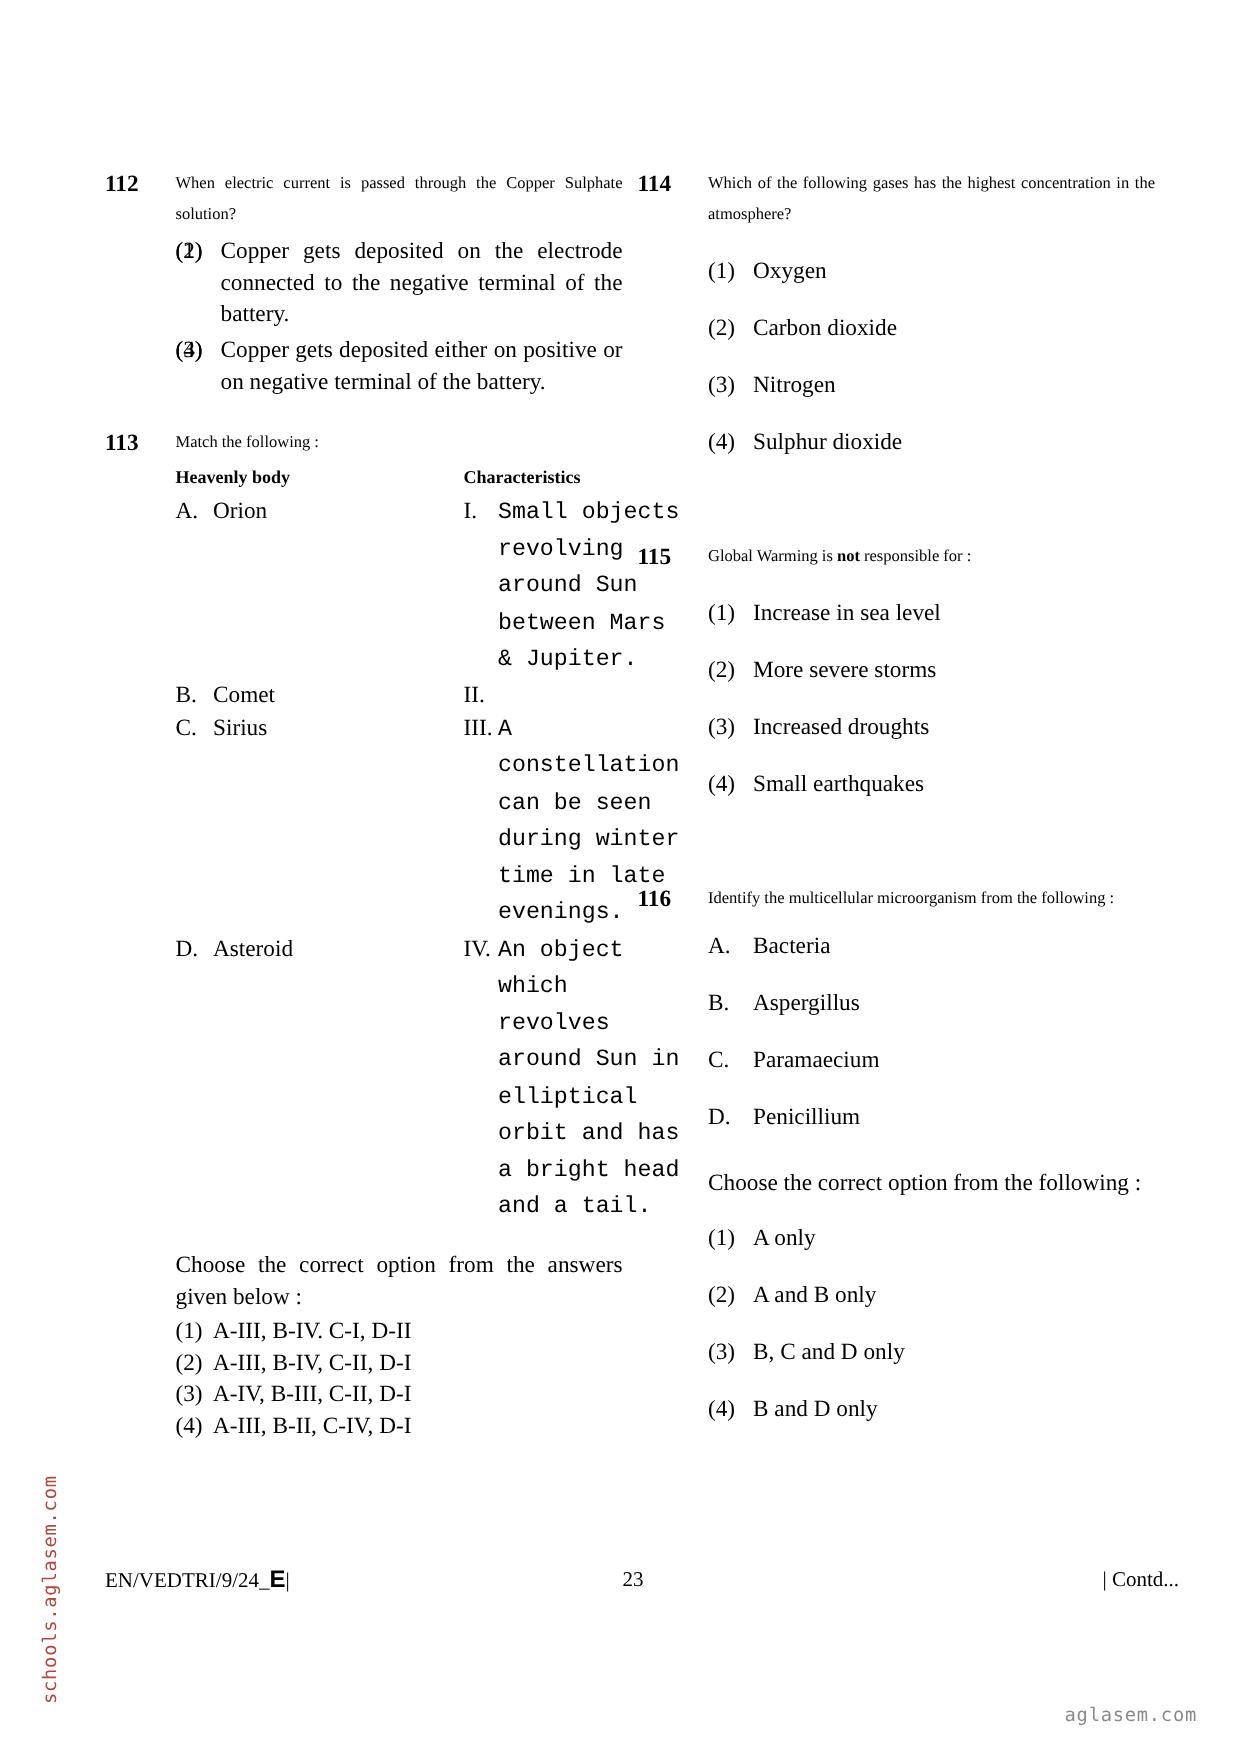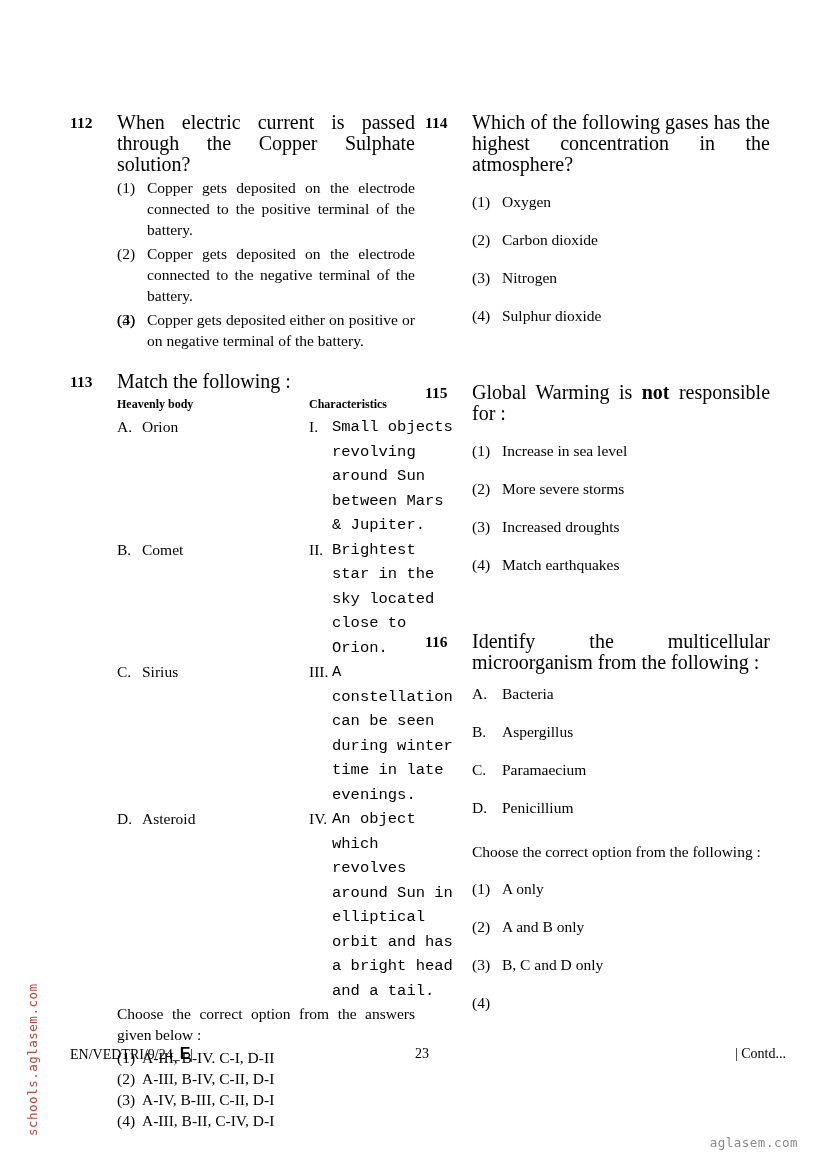--- a/index.html
+++ b/index.html
@@ -72,21 +72,21 @@
   .q-num {
     position: absolute;
     left: 0;
     top: 0;
     width: 40px;
     font-weight: bold;
     font-size: 15.5px;
     line-height: 21px;
   }
   .q-text {
-    font-size: 20px;
+    font-size: 11px;
     line-height: 21px;
     text-align: justify;
   }
   .q-text.jst { text-align-last: left; }
   .q-text b { font-weight: bold; }
 
   
   .opts { margin-top: 2px; }
   .opt {
     position: relative;
@@ -141,21 +141,21 @@
     margin-left: 215px;
     width: 130px;
     font-family: Liberation Mono, monospace;
   }
 
   .choose {
     padding-left: 47px;
     font-size: 15.5px;
     line-height: 21px;
     text-align: justify;
-    margin-top: 0;
+    margin-top: 16px;
   }
 
   
   .sublist { margin-top: 10px; }
   .sub-item {
     position: relative;
     padding-left: 77px;
     font-size: 15.5px;
     line-height: 21px;
     margin-bottom: 17px;
@@ -214,21 +214,20 @@
   <div class="col col-left">
 
     <div class="q" style="margin-bottom:20px;">
       <div class="q-head">
         <div class="q-num">112</div>
         <div class="q-text jst">When electric current is passed through the Copper Sulphate solution?</div>
       </div>
       <div class="opts medium">
         <div class="opt">
           <span class="opt-key">(1)</span>
-          <span class="opt-body">Copper gets deposited on the electrode connected to the positive terminal of the battery.</span>
         </div>
         <div class="opt">
           <span class="opt-key">(2)</span>
           <span class="opt-body">Copper gets deposited on the electrode connected to the negative terminal of the battery.</span>
         </div>
         <div class="opt">
           <span class="opt-key">(3)</span>
         </div>
         <div class="opt">
           <span class="opt-key">(4)</span>
@@ -252,21 +251,20 @@
         <div class="match-row">
           <span class="m-key">A.</span>
           <span class="m-term">Orion</span>
           <span class="m-num">I.</span>
           <span class="m-desc">Small objects revolving around Sun between Mars &amp; Jupiter.</span>
         </div>
         <div class="match-row">
           <span class="m-key">B.</span>
           <span class="m-term">Comet</span>
           <span class="m-num">II.</span>
-          <span class="m-desc">Brightest star in the sky located close to Orion.</span>
         </div>
         <div class="match-row">
           <span class="m-key">C.</span>
           <span class="m-term">Sirius</span>
           <span class="m-num">III.</span>
           <span class="m-desc">A constellation can be seen during winter time in late evenings.</span>
         </div>
         <div class="match-row">
           <span class="m-key">D.</span>
           <span class="m-term">Asteroid</span>
@@ -339,21 +337,21 @@
         <div class="opt">
           <span class="opt-key">(2)</span>
           <span class="opt-body">More severe storms</span>
         </div>
         <div class="opt">
           <span class="opt-key">(3)</span>
           <span class="opt-body">Increased droughts</span>
         </div>
         <div class="opt">
           <span class="opt-key">(4)</span>
-          <span class="opt-body">Match earthquakes</span>
+          <span class="opt-body">Small earthquakes</span>
         </div>
       </div>
     </div>
 
     <div class="q">
       <div class="q-head">
         <div class="q-num">116</div>
         <div class="q-text">Identify the multicellular microorganism from the following :</div>
       </div>
 
@@ -386,20 +384,21 @@
         <div class="opt">
           <span class="opt-key">(2)</span>
           <span class="opt-body">A and B only</span>
         </div>
         <div class="opt">
           <span class="opt-key">(3)</span>
           <span class="opt-body">B, C and D only</span>
         </div>
         <div class="opt">
           <span class="opt-key">(4)</span>
+          <span class="opt-body">B and D only</span>
         </div>
       </div>
     </div>
 
   </div>
 
   <div class="footer">
     <div class="f-left"><span>EN/VEDTRI/9/24_</span><span class="code-e">E</span><span>|</span></div>
     <div class="f-center">23</div>
     <div class="f-right">| Contd...</div>

